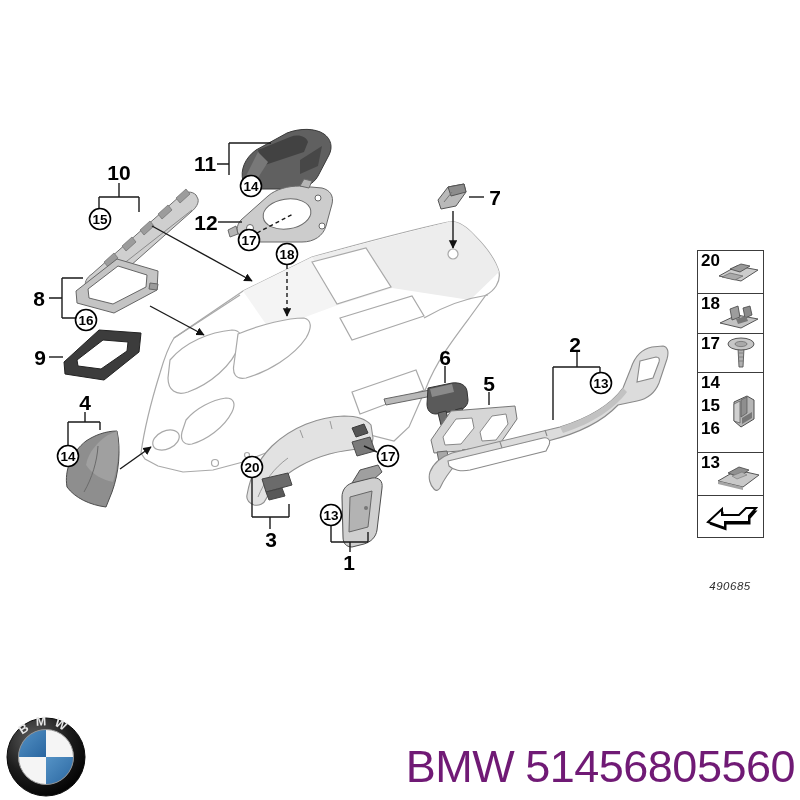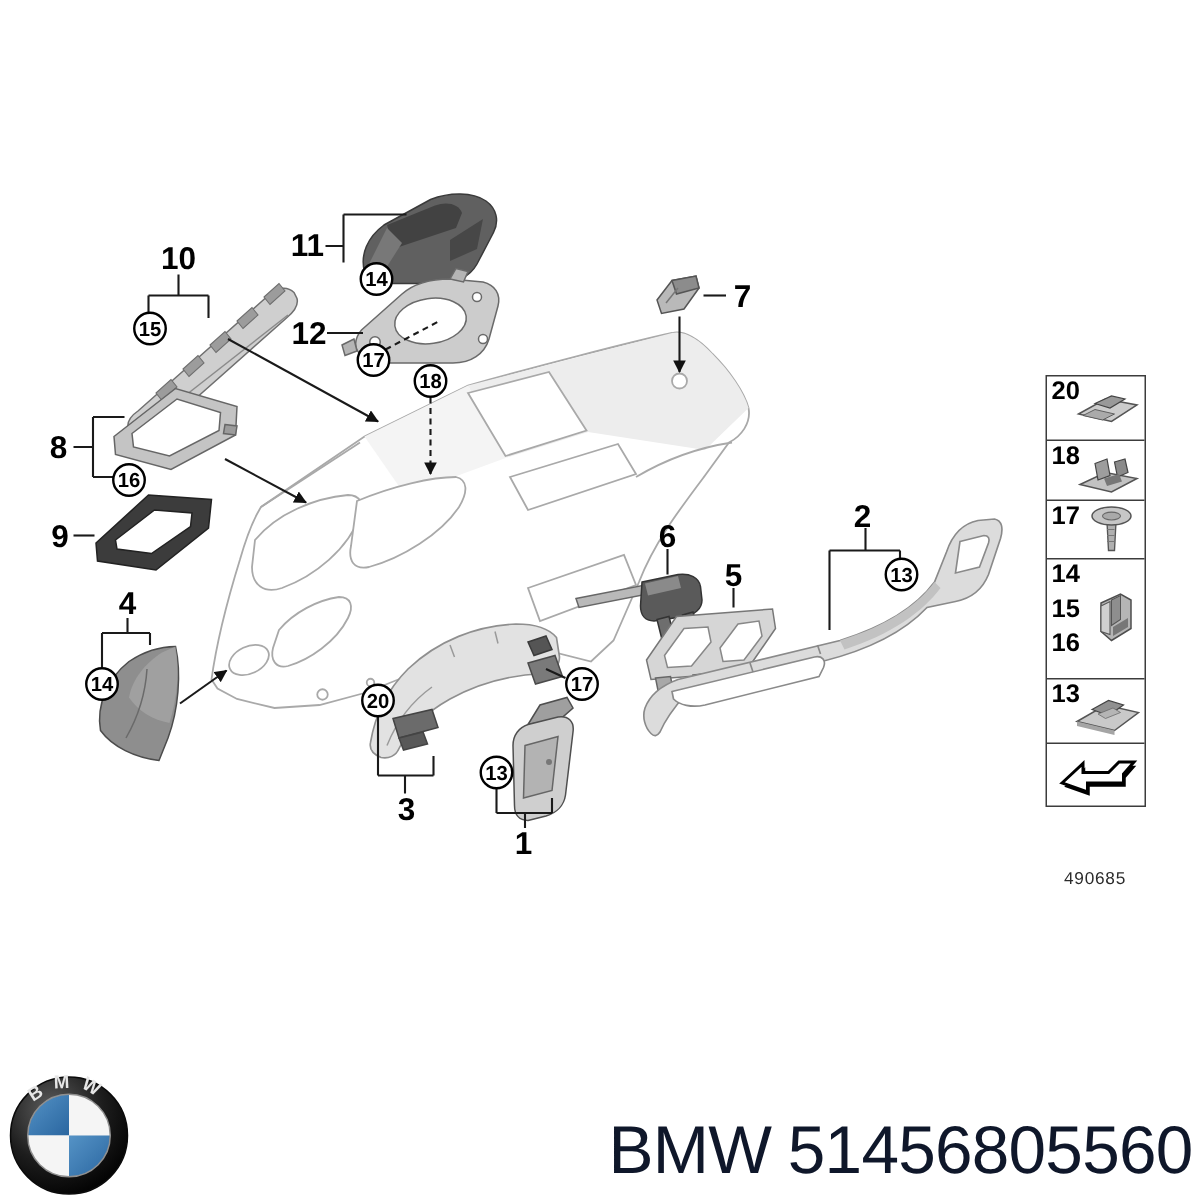--- a/index.html
+++ b/index.html
@@ -16,24 +16,24 @@
   .legend{position:absolute;left:697px;top:250px;width:67px;box-sizing:border-box;
           border:1.4px solid #3c3c3c;background:#fff;}
   .legend-cell{position:relative;box-sizing:border-box;border-bottom:1.4px solid #3c3c3c;}
   .legend-cell:last-child{border-bottom:none;}
   .legend-num{position:absolute;left:3px;top:1px;font-size:17px;font-weight:bold;color:#000;line-height:1.1;}
   .legend-num.n2{top:24px;}
   .legend-num.n3{top:47px;}
   .legend-icon{position:absolute;right:1px;top:50%;transform:translateY(-50%);}
   .legend-icon.low{top:58%;}
   .legend-code{position:absolute;left:690px;top:580px;width:80px;text-align:center;
-               font-size:11.5px;color:#2b2b2b;letter-spacing:0.5px;}
+               font-size:11.5px;color:#2b2b2b;letter-spacing:0.5px;font-style:italic;}
 
   
-  .footer-text{position:absolute;right:5px;top:741px;font-size:45px;color:#0f172a;
+  .footer-text{position:absolute;right:5px;top:741px;font-size:45px;color:#701a75;
                letter-spacing:-0.5px;white-space:nowrap;}
   .footer-text .pn{margin-left:11px;}
   #bmw-logo{position:absolute;left:5px;top:716px;}
 </style>
 </head>
 <body>
 
 <svg id="stage" viewBox="0 0 800 800">
   <defs>
     <marker id="ah" markerWidth="8" markerHeight="8" refX="5.5" refY="3" orient="auto">

